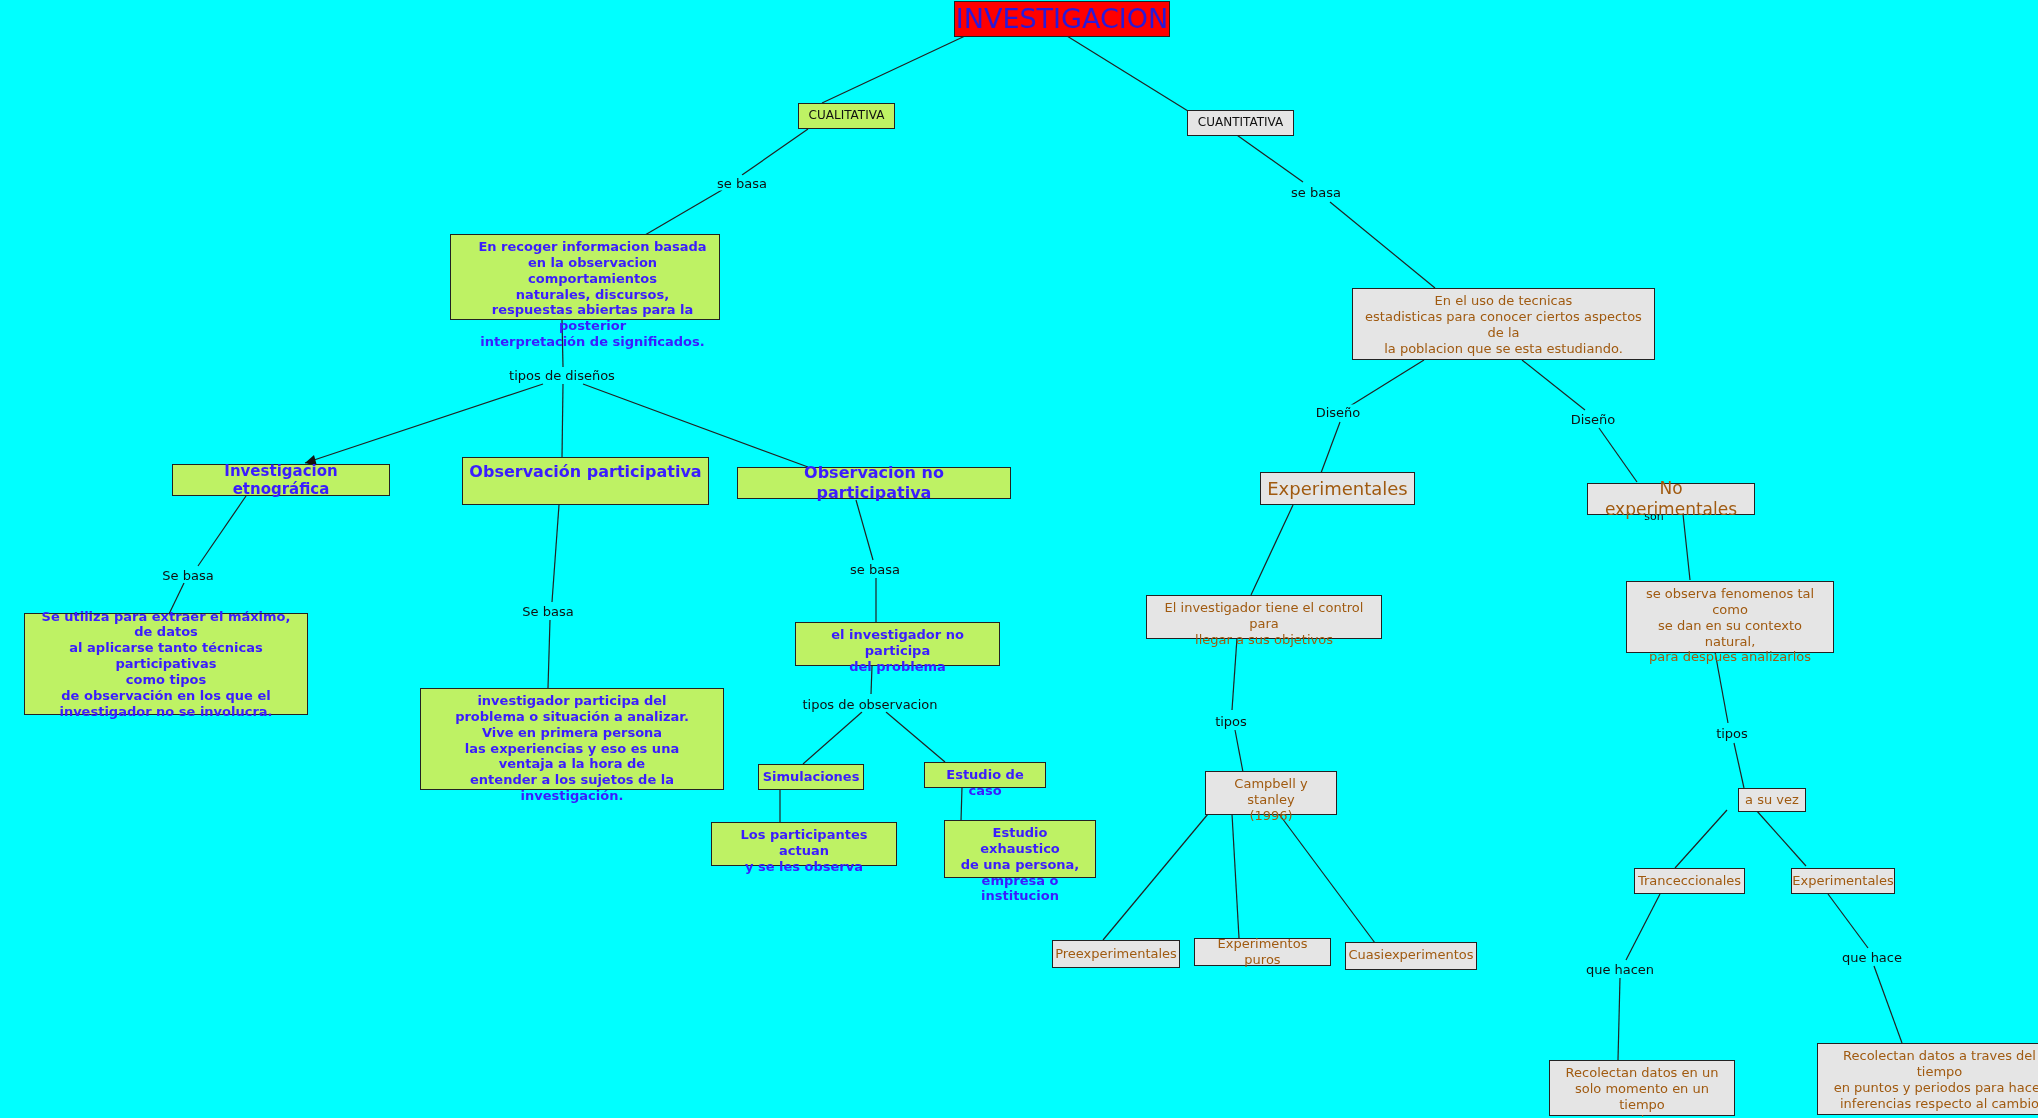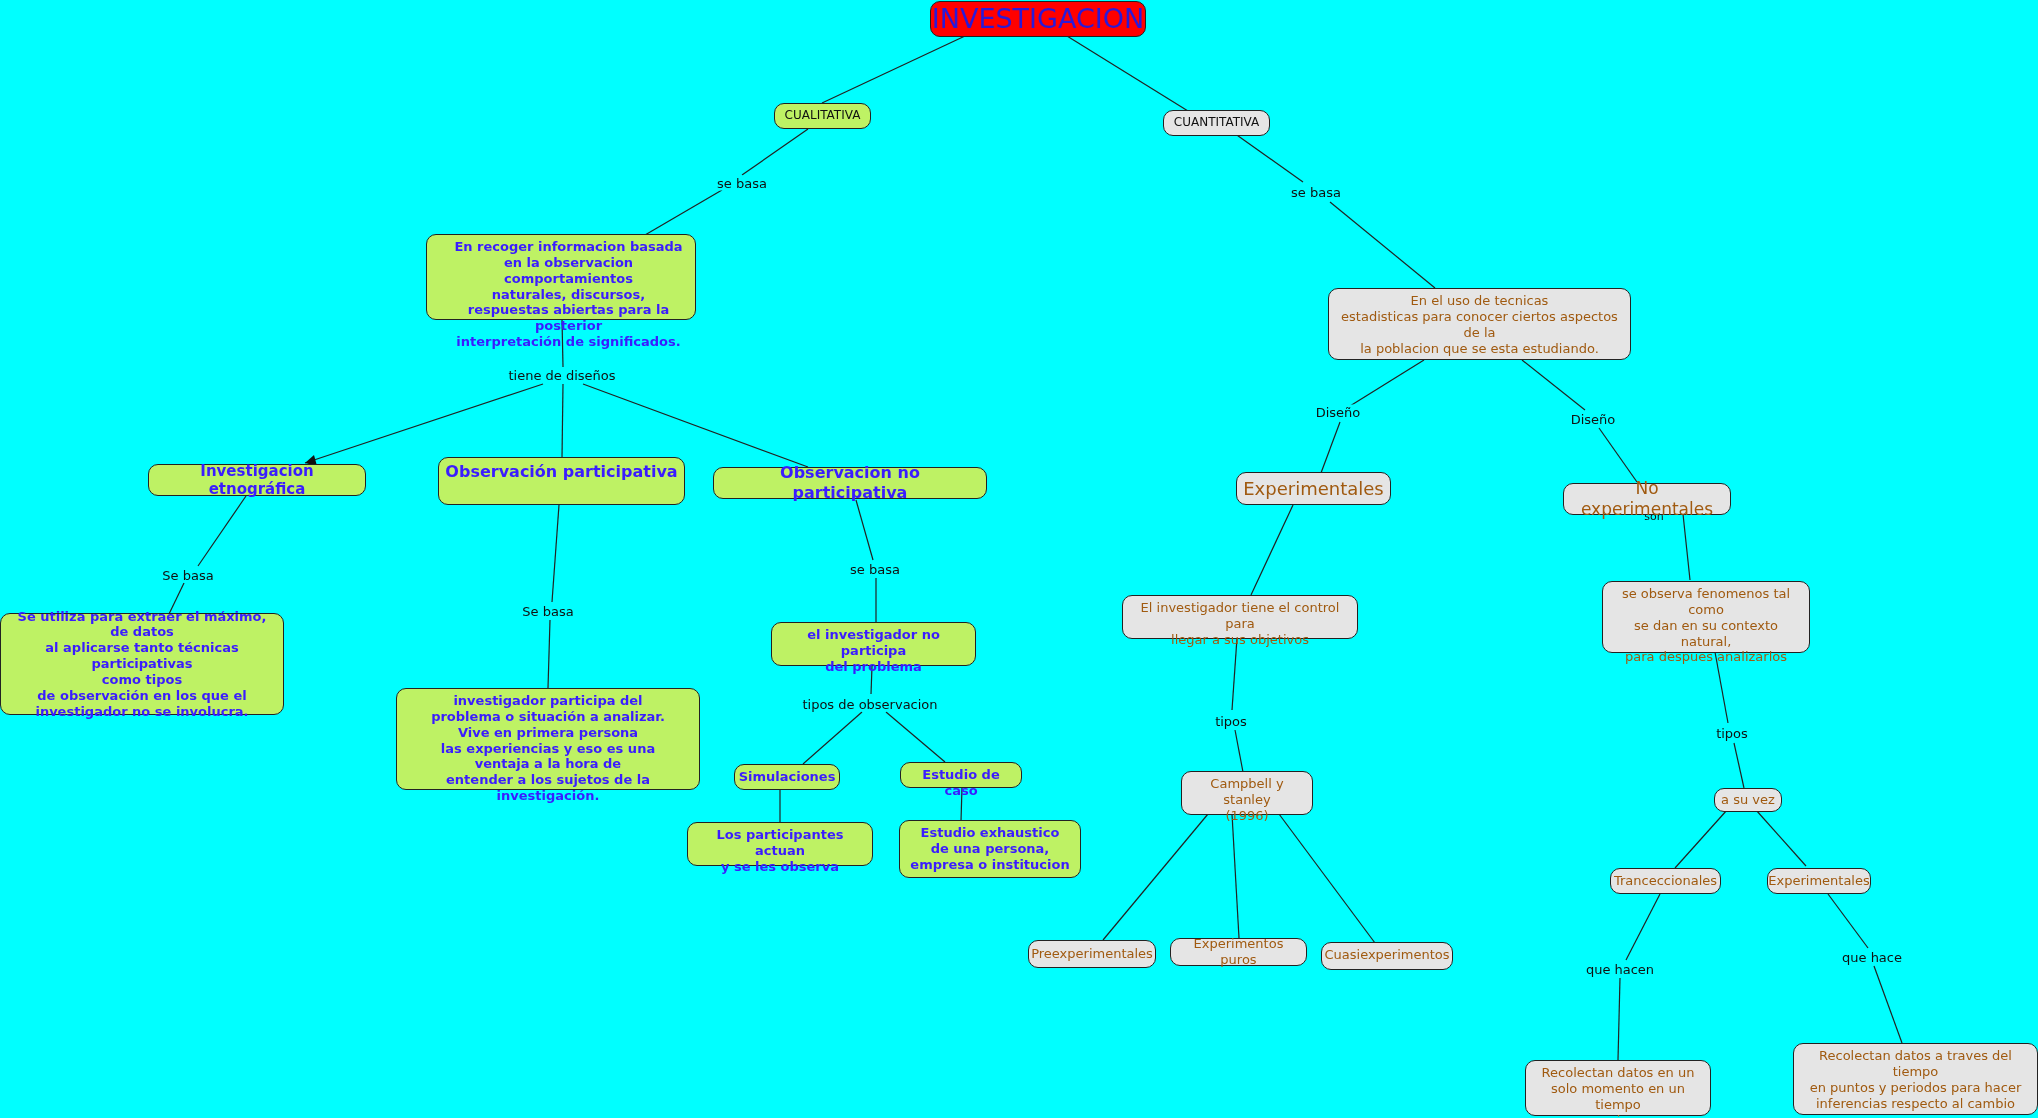--- a/index.html
+++ b/index.html
@@ -1,18 +1,18 @@
 <!DOCTYPE html>
 <html><head>
 <meta charset="utf-8">
 <style>
   html, body { margin:0; padding:0; }
   body { width:2038px; height:1118px; background:#00ffff; position:relative; overflow:hidden; font-family:"DejaVu Sans", sans-serif; }
   svg.links { position:absolute; left:0; top:0; width:2038px; height:1118px; }
-  .node { position:absolute; box-sizing:border-box; border:1.5px solid #222; border-radius:10px; text-align:center; white-space:pre-line; display:flex; align-items:flex-start; justify-content:center; padding:4px 6px; line-height:1.22; }
+  .node { position:absolute; box-sizing:border-box; border:1.5px solid #222; border-radius:0; text-align:center; white-space:pre-line; display:flex; align-items:flex-start; justify-content:center; padding:4px 6px; line-height:1.22;margin-left:24px; }
   .mag { background:#bef264; color:#3a1cff; font-weight:bold; font-size:13px; }
   .yel { background:#e5e5e5; color:#a05a10; font-size:13px; }
   .red { background:#ff0000; color:#2a1ad8; font-size:27px; padding:0 6px; align-items:center; }
   .lbl { position:absolute; font-size:13px; color:#111; background:#00ffff; white-space:nowrap; transform:translate(-50%,-50%); padding:0 1px; }
 </style>
 </head>
 <body>
 
 <svg class="links">
   <g stroke="#222" stroke-width="1.2" fill="none">
@@ -62,21 +62,21 @@
 
 <div class="node red" style="left:930px;top:1px;width:216px;height:36px;"><span>INVESTIGACION</span></div>
 
 <div class="node mag" style="left:774px;top:103px;width:97px;height:26px;font-weight:normal;color:#111;font-size:12px;"><span>CUALITATIVA</span></div>
 <span class="lbl" style="left:742px;top:183px;">se basa</span>
 <div class="node mag" style="left:426px;top:234px;width:270px;height:86px;padding-left:21px;"><span>En recoger informacion basada
 en la observacion comportamientos
 naturales, discursos,
 respuestas abiertas para la posterior
 interpretación de significados.</span></div>
-<span class="lbl" style="left:562px;top:375px;">tiene de diseños</span>
+<span class="lbl" style="left:562px;top:375px;">tipos de diseños</span>
 
 <div class="node mag" style="left:148px;top:464px;width:218px;height:32px;font-size:15px;align-items:center;"><span>Investigacion etnográfica</span></div>
 <span class="lbl" style="left:188px;top:575px;">Se basa</span>
 <div class="node mag" style="left:0px;top:613px;width:284px;height:102px;align-items:center;"><span>Se utiliza para extraer el máximo,
 de datos
 al aplicarse tanto técnicas participativas
 como tipos
 de observación en los que el
 investigador no se involucra.</span></div>
 
@@ -93,21 +93,21 @@
 <span class="lbl" style="left:875px;top:569px;">se basa</span>
 <div class="node mag" style="left:771px;top:622px;width:205px;height:44px;"><span>el investigador no participa
 del problema</span></div>
 <span class="lbl" style="left:870px;top:704px;">tipos de observacion</span>
 
 <div class="node mag" style="left:734px;top:764px;width:106px;height:26px;"><span>Simulaciones</span></div>
 <div class="node mag" style="left:687px;top:822px;width:186px;height:44px;"><span>Los participantes actuan
 y se les observa</span></div>
 
 <div class="node mag" style="left:900px;top:762px;width:122px;height:26px;"><span>Estudio de caso</span></div>
-<div class="node mag" style="left:899px;top:820px;width:182px;height:58px;"><span>Estudio exhaustico
+<div class="node mag" style="left:920px;top:820px;width:152px;height:58px;"><span>Estudio exhaustico
 de una persona,
 empresa o institucion</span></div>
 
 <div class="node yel" style="left:1163px;top:110px;width:107px;height:26px;color:#111;font-size:12px;"><span>CUANTITATIVA</span></div>
 <span class="lbl" style="left:1316px;top:192px;">se basa</span>
 <div class="node yel" style="left:1328px;top:288px;width:303px;height:72px;"><span>En el uso de tecnicas
 estadisticas para conocer ciertos aspectos de la
 la poblacion que se esta estudiando.</span></div>
 
 <span class="lbl" style="left:1338px;top:412px;">Diseño</span>

